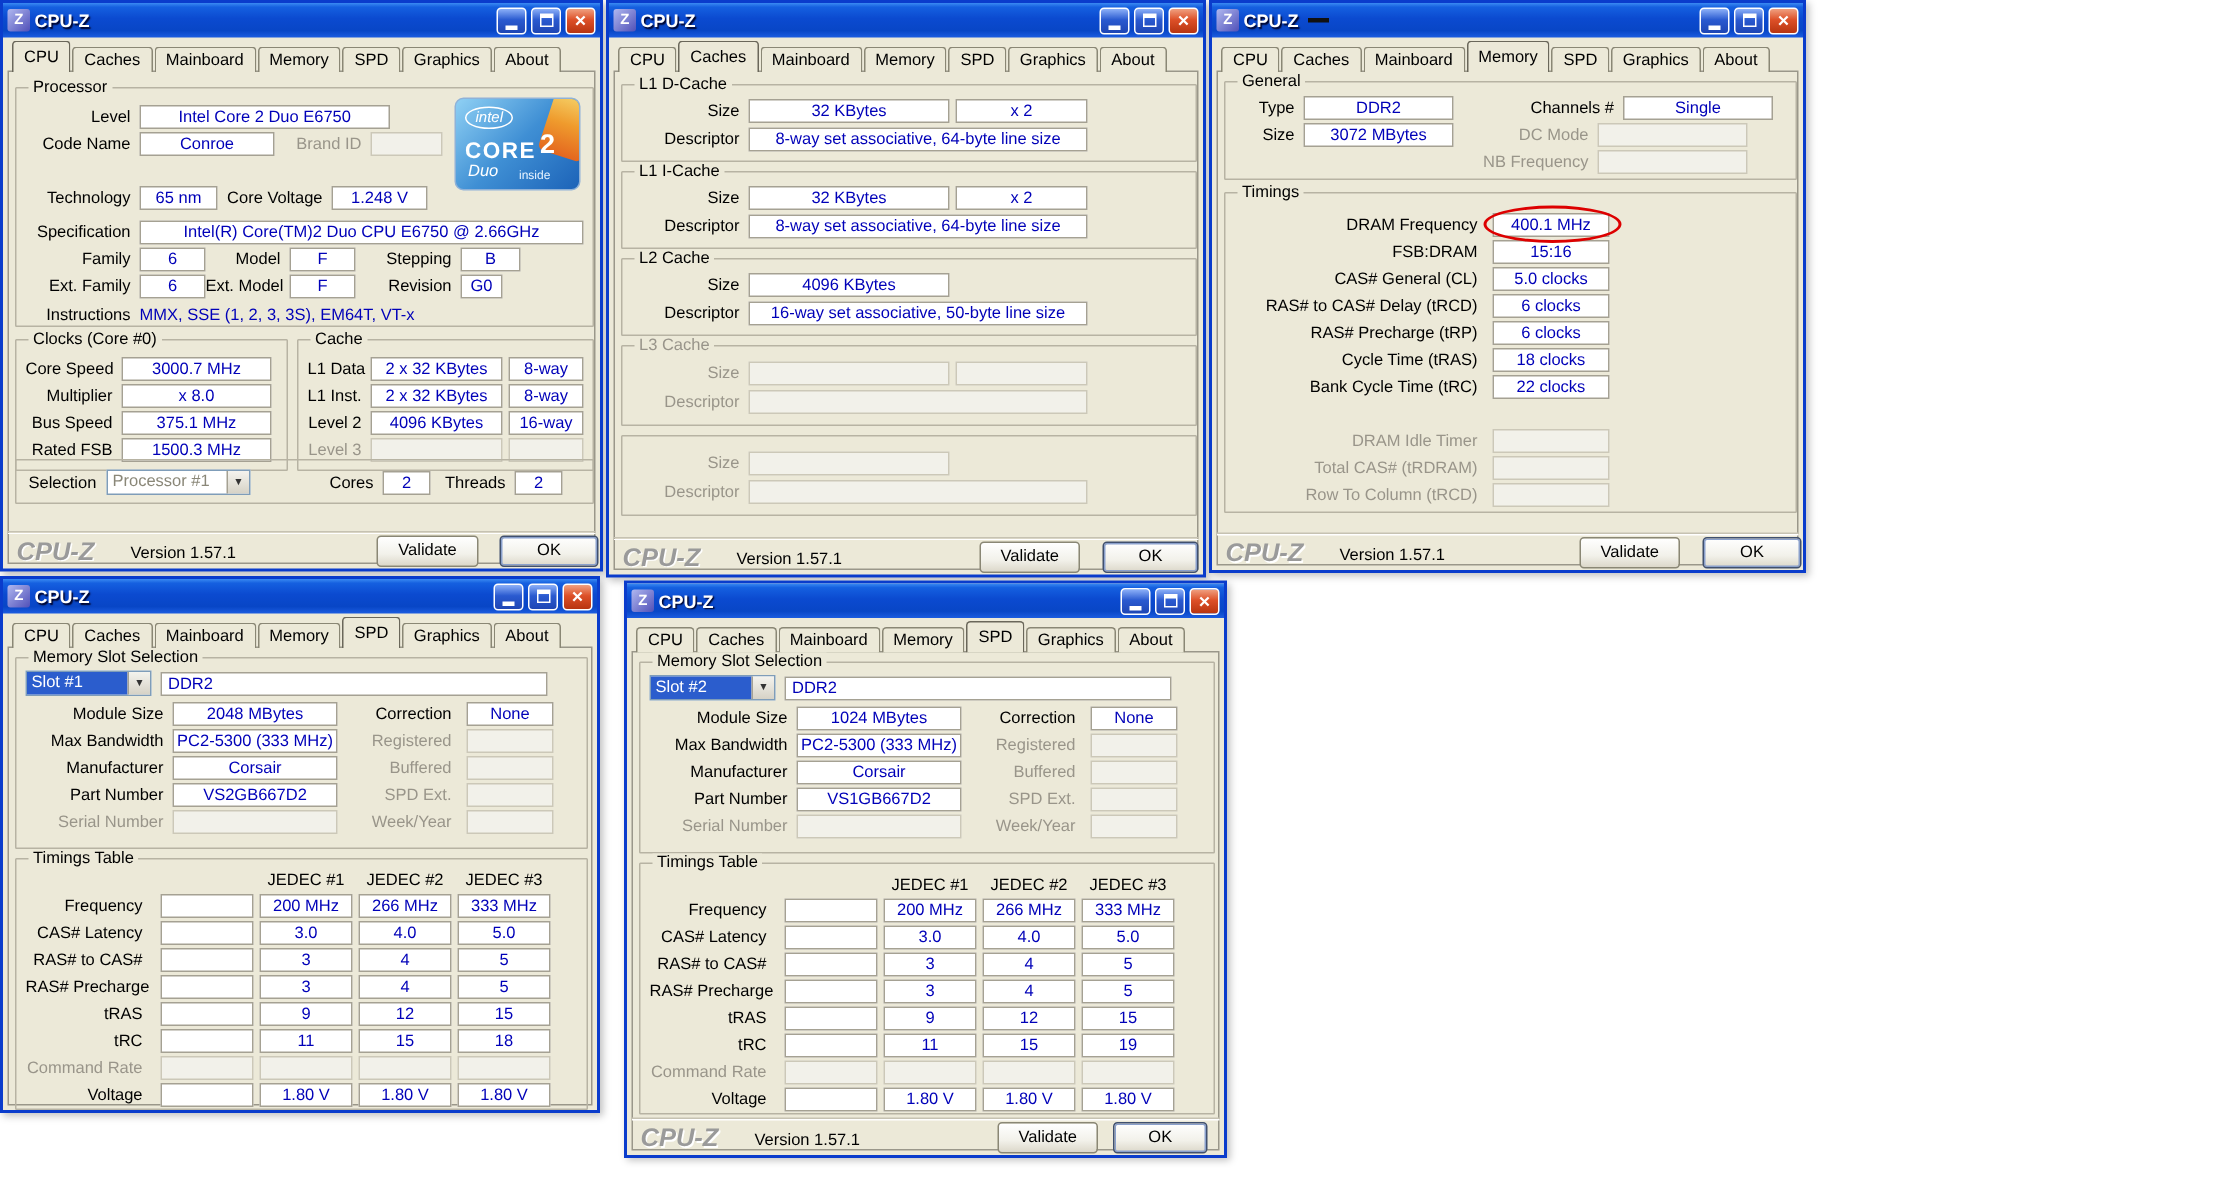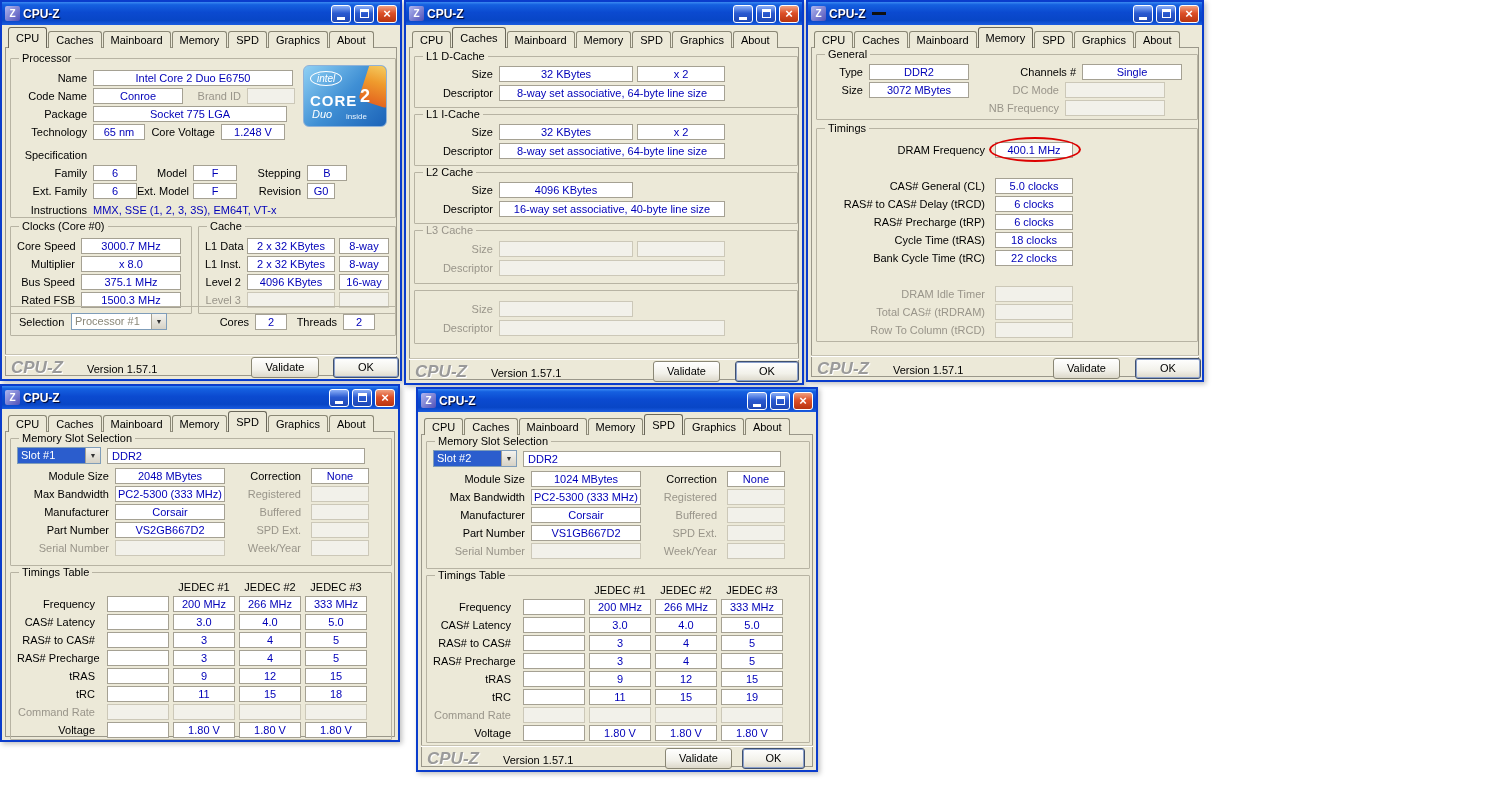--- a/index.html
+++ b/index.html
@@ -69,41 +69,38 @@
   <span class="tab">Mainboard</span>
   <span class="tab">Memory</span>
   <span class="tab">SPD</span>
   <span class="tab">Graphics</span>
   <span class="tab">About</span>
  </div>
 
  <div class="grp" style="left:8px;top:56px;width:386px;height:160px">
   <span class="gt">Processor</span>
   <div class="r" style="top:10px">
-   <span class="l" style="width:76px">Name</span>
-   <span class="f" style="width:200px">Intel Core 2 Duo E6750</span>
+   <span class="l" style="width:76px">Level</span>
+   <span class="f" style="width:167px">Intel Core 2 Duo E6750</span>
   </div>
   <div class="r" style="top:28px">
    <span class="l" style="width:76px">Code Name</span>
    <span class="f" style="width:90px">Conroe</span>
    <span class="l d" style="width:64px">Brand ID</span>
    <span class="f d" style="width:48px"></span>
   </div>
-  <div class="r" style="top:46px">
-   <span class="l" style="width:76px">Package</span>
-   <span class="f" style="width:194px">Socket 775 LGA</span>
-  </div>
   <div class="r" style="top:64px">
    <span class="l" style="width:76px">Technology</span>
    <span class="f" style="width:52px">65 nm</span>
    <span class="l" style="width:76px">Core Voltage</span>
    <span class="f" style="width:64px">1.248 V</span>
   </div>
   <div class="r" style="top:87px">
    <span class="l" style="width:76px">Specification</span>
+   <span class="f" style="width:296px">Intel(R) Core(TM)2 Duo CPU  E6750  @ 2.66GHz</span>
   </div>
   <div class="r" style="top:105px">
    <span class="l" style="width:76px">Family</span>
    <span class="f" style="width:44px">6</span>
    <span class="l" style="width:56px">Model</span>
    <span class="f" style="width:44px">F</span>
    <span class="l" style="width:70px">Stepping</span>
    <span class="f" style="width:40px">B</span>
   </div>
   <div class="r" style="top:123px">
@@ -244,21 +241,21 @@
  </div>
 
  <div class="grp" style="left:8px;top:170px;width:384px;height:52px">
   <span class="gt">L2 Cache</span>
   <div class="r" style="top:8px">
    <span class="l" style="width:78px">Size</span>
    <span class="f" style="width:134px">4096 KBytes</span>
   </div>
   <div class="r" style="top:27px">
    <span class="l" style="width:78px">Descriptor</span>
-   <span class="f" style="width:226px">16-way set associative, 40-byte line size</span>
+   <span class="f" style="width:226px">16-way set associative, 50-byte line size</span>
   </div>
  </div>
 
  <div class="grp" style="left:8px;top:228px;width:384px;height:54px">
   <span class="gt d">L3 Cache</span>
   <div class="r" style="top:9px">
    <span class="l d" style="width:78px">Size</span>
    <span class="f d" style="width:134px"></span>
    <span class="f d" style="width:88px;margin-left:4px"></span>
   </div>
@@ -331,20 +328,24 @@
   </div>
  </div>
 
  <div class="grp" style="left:8px;top:126px;width:382px;height:214px">
   <span class="gt">Timings</span>
   <div class="ellipse" style="left:172px;top:8px;width:92px;height:25px"></div>
   <div class="r" style="top:12px">
    <span class="l" style="width:168px">DRAM Frequency</span>
    <span class="f" style="width:78px;margin-left:4px">400.1 MHz</span>
   </div>
+  <div class="r" style="top:30px">
+   <span class="l" style="width:168px">FSB:DRAM</span>
+   <span class="f" style="width:78px;margin-left:4px">15:16</span>
+  </div>
   <div class="r" style="top:48px">
    <span class="l" style="width:168px">CAS# General (CL)</span>
    <span class="f" style="width:78px;margin-left:4px">5.0 clocks</span>
   </div>
   <div class="r" style="top:66px">
    <span class="l" style="width:168px">RAS# to CAS# Delay (tRCD)</span>
    <span class="f" style="width:78px;margin-left:4px">6 clocks</span>
   </div>
   <div class="r" style="top:84px">
    <span class="l" style="width:168px">RAS# Precharge (tRP)</span>

